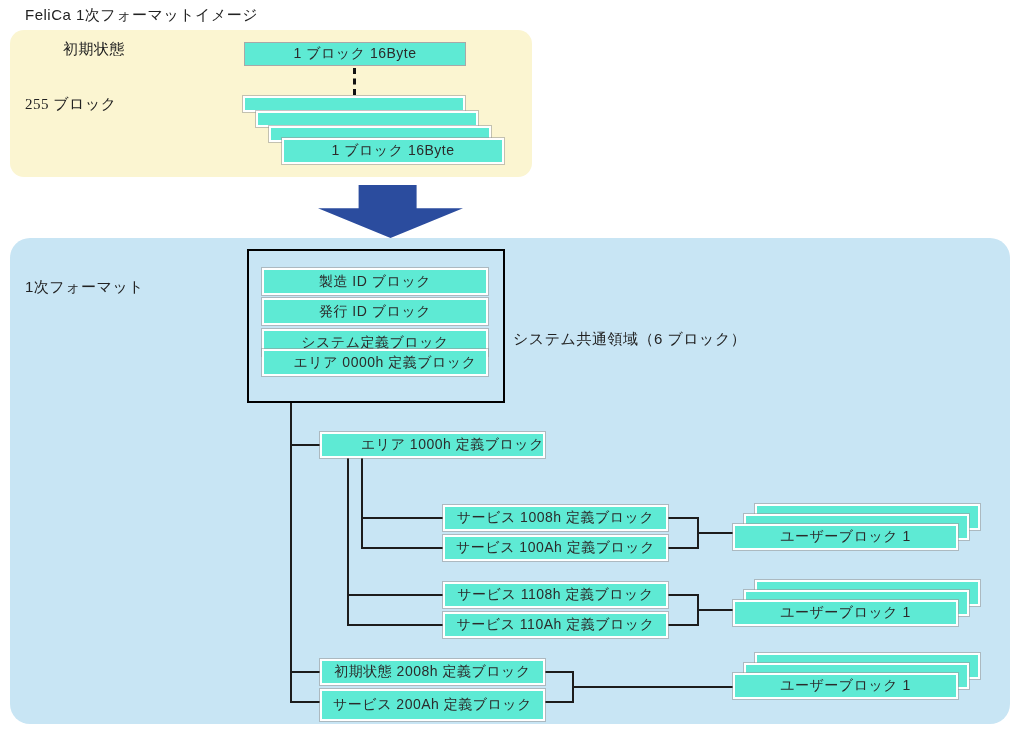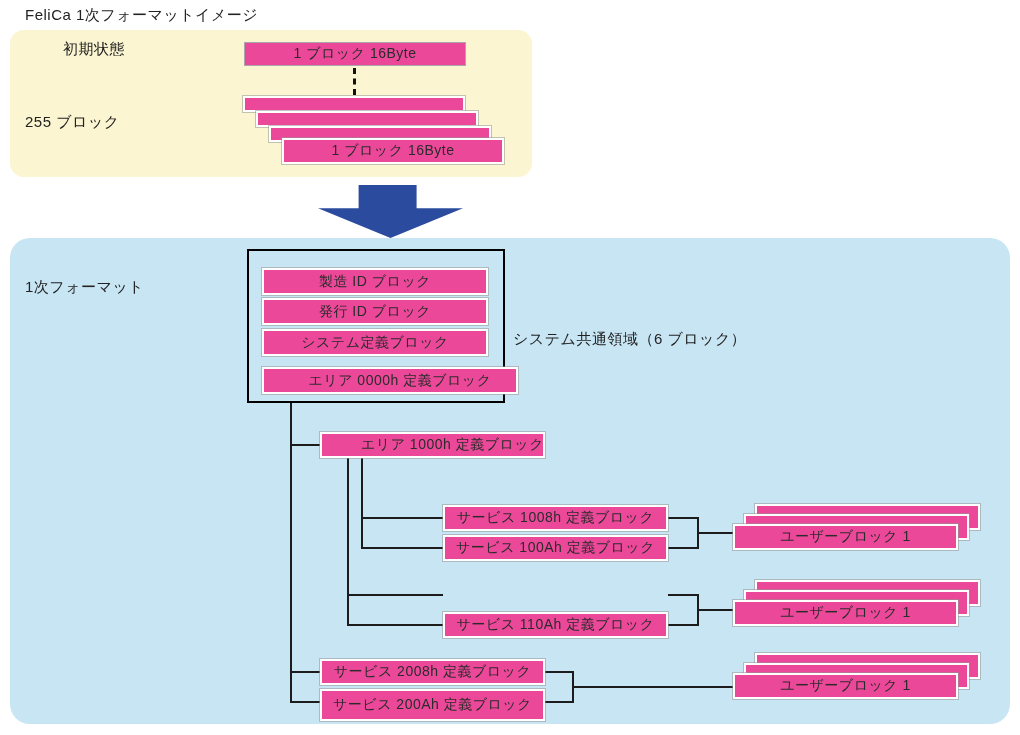--- a/index.html
+++ b/index.html
@@ -10,21 +10,21 @@
 
   
   .panel-initial{position:absolute;left:10px;top:30px;width:522px;height:147px;
     background:#FBF5D1;border-radius:14px;}
   .panel-format{position:absolute;left:10px;top:238px;width:1000px;height:486px;
     background:#C8E5F4;border-radius:20px;}
 
   .side-label{position:absolute;font-size:15px;color:#222;letter-spacing:.5px;white-space:nowrap;}
 
   
-  .gblock{position:absolute;box-sizing:border-box;background:#ec4899;
+  .gblock{position:absolute;box-sizing:border-box;background:#5eead4;
     border:2px solid #ffffff;box-shadow:0 0 0 1px rgba(150,150,150,.55);
     display:flex;align-items:center;justify-content:center;
     font-size:14px;color:#2b2b2b;letter-spacing:.5px;white-space:nowrap;}
   .gblock.plain{border:1px solid #a8a8a8;box-shadow:none;}
   .gblock.thin{height:16px;}
 
   
   .hline,.vline{position:absolute;background:#1c1c1c;}
   .hline{height:2px;}
   .vline{width:2px;}
@@ -43,42 +43,42 @@
 </head>
 <body>
 
 <div class="stage">
 
   <div class="page-title">FeliCa 1次フォーマットイメージ</div>
 
   <div class="panel-initial"></div>
 
   <div class="side-label" style="left:25px;top:40px;margin-left:38px;">初期状態</div>
-  <div class="side-label" style="left:25px;top:113px;">255 ブロック</div>
+  <div class="side-label" style="left:25px;top:95px;font-family:Liberation Serif, serif;">255 ブロック</div>
 
   <div class="gblock plain" style="left:244px;top:42px;width:222px;height:24px;">1 ブロック 16Byte</div>
 
   <div class="dotline"></div>
 
   <div class="gblock thin" style="left:243px;top:96px;width:222px;"></div>
   <div class="gblock thin" style="left:256px;top:111px;width:222px;"></div>
   <div class="gblock thin" style="left:269px;top:126px;width:222px;"></div>
   <div class="gblock" style="left:282px;top:138px;width:222px;height:26px;">1 ブロック 16Byte</div>
 
   <div class="big-arrow"></div>
 
   <div class="panel-format"></div>
 
   <div class="side-label" style="left:25px;top:278px;">1次フォーマット</div>
 
   <div class="sysbox"></div>
   <div class="gblock" style="left:262px;top:298px;width:226px;height:27px;">発行 ID ブロック</div>
   <div class="gblock" style="left:262px;top:268px;width:226px;height:27px;">製造 ID ブロック</div>
   <div class="gblock" style="left:262px;top:329px;width:226px;height:27px;">システム定義ブロック</div>
-  <div class="gblock" style="left:262px;top:367px;width:256px;height:27px;padding-left:20px;">エリア 0000h 定義ブロック</div>
+  <div class="gblock" style="left:262px;top:349px;width:226px;height:27px;padding-left:20px;">エリア 0000h 定義ブロック</div>
 
   <div class="side-label" style="left:513px;top:330px;">システム共通領域（6 ブロック）</div>
 
   <div class="vline" style="left:290px;top:403px;height:300px;"></div>
   <div class="hline" style="left:290px;top:444px;width:32px;"></div>
   <div class="vline" style="left:347px;top:458px;height:168px;"></div>
   <div class="vline" style="left:361px;top:458px;height:91px;"></div>
   <div class="hline" style="left:361px;top:517px;width:82px;"></div>
   <div class="hline" style="left:361px;top:547px;width:82px;"></div>
   <div class="hline" style="left:347px;top:594px;width:96px;"></div>
@@ -97,22 +97,23 @@
   <div class="hline" style="left:697px;top:609px;width:36px;"></div>
 
   <div class="hline" style="left:545px;top:671px;width:27px;"></div>
   <div class="hline" style="left:545px;top:701px;width:27px;"></div>
   <div class="vline" style="left:572px;top:671px;height:32px;"></div>
   <div class="hline" style="left:572px;top:686px;width:161px;"></div>
 
   <div class="gblock" style="left:320px;top:432px;width:225px;height:26px;padding-left:40px;">エリア 1000h 定義ブロック</div>
   <div class="gblock" style="left:443px;top:505px;width:225px;height:26px;">サービス 1008h 定義ブロック</div>
   <div class="gblock" style="left:443px;top:535px;width:225px;height:26px;">サービス 100Ah 定義ブロック</div>
+  <div class="gblock" style="left:443px;top:582px;width:225px;height:26px;">サービス 1108h 定義ブロック</div>
   <div class="gblock" style="left:443px;top:612px;width:225px;height:26px;">サービス 110Ah 定義ブロック</div>
-  <div class="gblock" style="left:320px;top:659px;width:225px;height:26px;">サービス 2008h 定義ブロック</div>
+  <div class="gblock" style="left:320px;top:659px;width:225px;height:26px;">初期状態 2008h 定義ブロック</div>
   <div class="gblock" style="left:320px;top:689px;width:225px;height:32px;">サービス 200Ah 定義ブロック</div>
 
   <div class="gblock" style="left:755px;top:504px;width:225px;height:26px;"></div>
   <div class="gblock" style="left:744px;top:514px;width:225px;height:26px;"></div>
   <div class="gblock" style="left:733px;top:524px;width:225px;height:26px;">ユーザーブロック 1</div>
 
   <div class="gblock" style="left:755px;top:580px;width:225px;height:26px;"></div>
   <div class="gblock" style="left:744px;top:590px;width:225px;height:26px;"></div>
   <div class="gblock" style="left:733px;top:600px;width:225px;height:26px;">ユーザーブロック 1</div>
 

